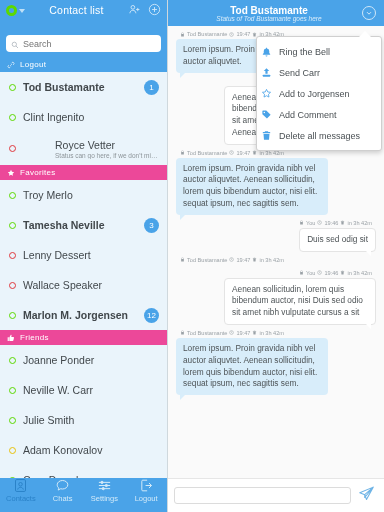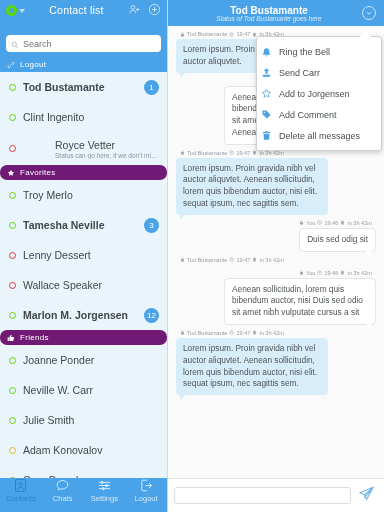--- a/index.html
+++ b/index.html
@@ -21,21 +21,21 @@
   .hdr-icons { display:flex; align-items:center; gap:7px; }
   .hdr-icons svg { display:block; }
 
   .search-wrap { flex:none; background:#4aa3e8; padding:3px 6px 5px; }
   .search-box { height:17px; background:#fff; border-radius:4px; display:flex; align-items:center; padding:0 5px; gap:4px; }
   .search-box input { border:none; outline:none; font-size:9px; color:#9aa2a8; font-family:"Liberation Sans", sans-serif; width:100%; background:transparent; }
 
   .contacts { flex:1; overflow:hidden; background:#eaf4fb; }
   .group-head { height:15px; display:flex; align-items:center; gap:5px; padding:0 7px; font-size:8px; color:#fff; letter-spacing:.3px; }
   .group-head.support { background:#4aa3e8; }
-  .group-head.favorites, .group-head.friends { background:#701a75;border-radius:7px; }
+  .group-head.favorites, .group-head.friends { background:#ec4899; }
   .group-head svg { display:block; }
 
   .contact { height:30px; display:flex; align-items:center; padding:0 8px 0 9px; gap:7px; position:relative; }
   .contact.tall { height:33px;gap:39px; }
   .sdot { width:7px;height:7px;border-radius:50%;border:1.5px solid #5cd900; flex:none; }
   .sdot.away { border-color:#e8c20a; }
   .sdot.off { border-color:#e0383e; }
   .cname-wrap { flex:1; min-width:0; }
   .cname { font-size:10.5px; color:#41474b; white-space:nowrap; overflow:hidden; text-overflow:ellipsis; }
   .cname.b { font-weight:bold; }

